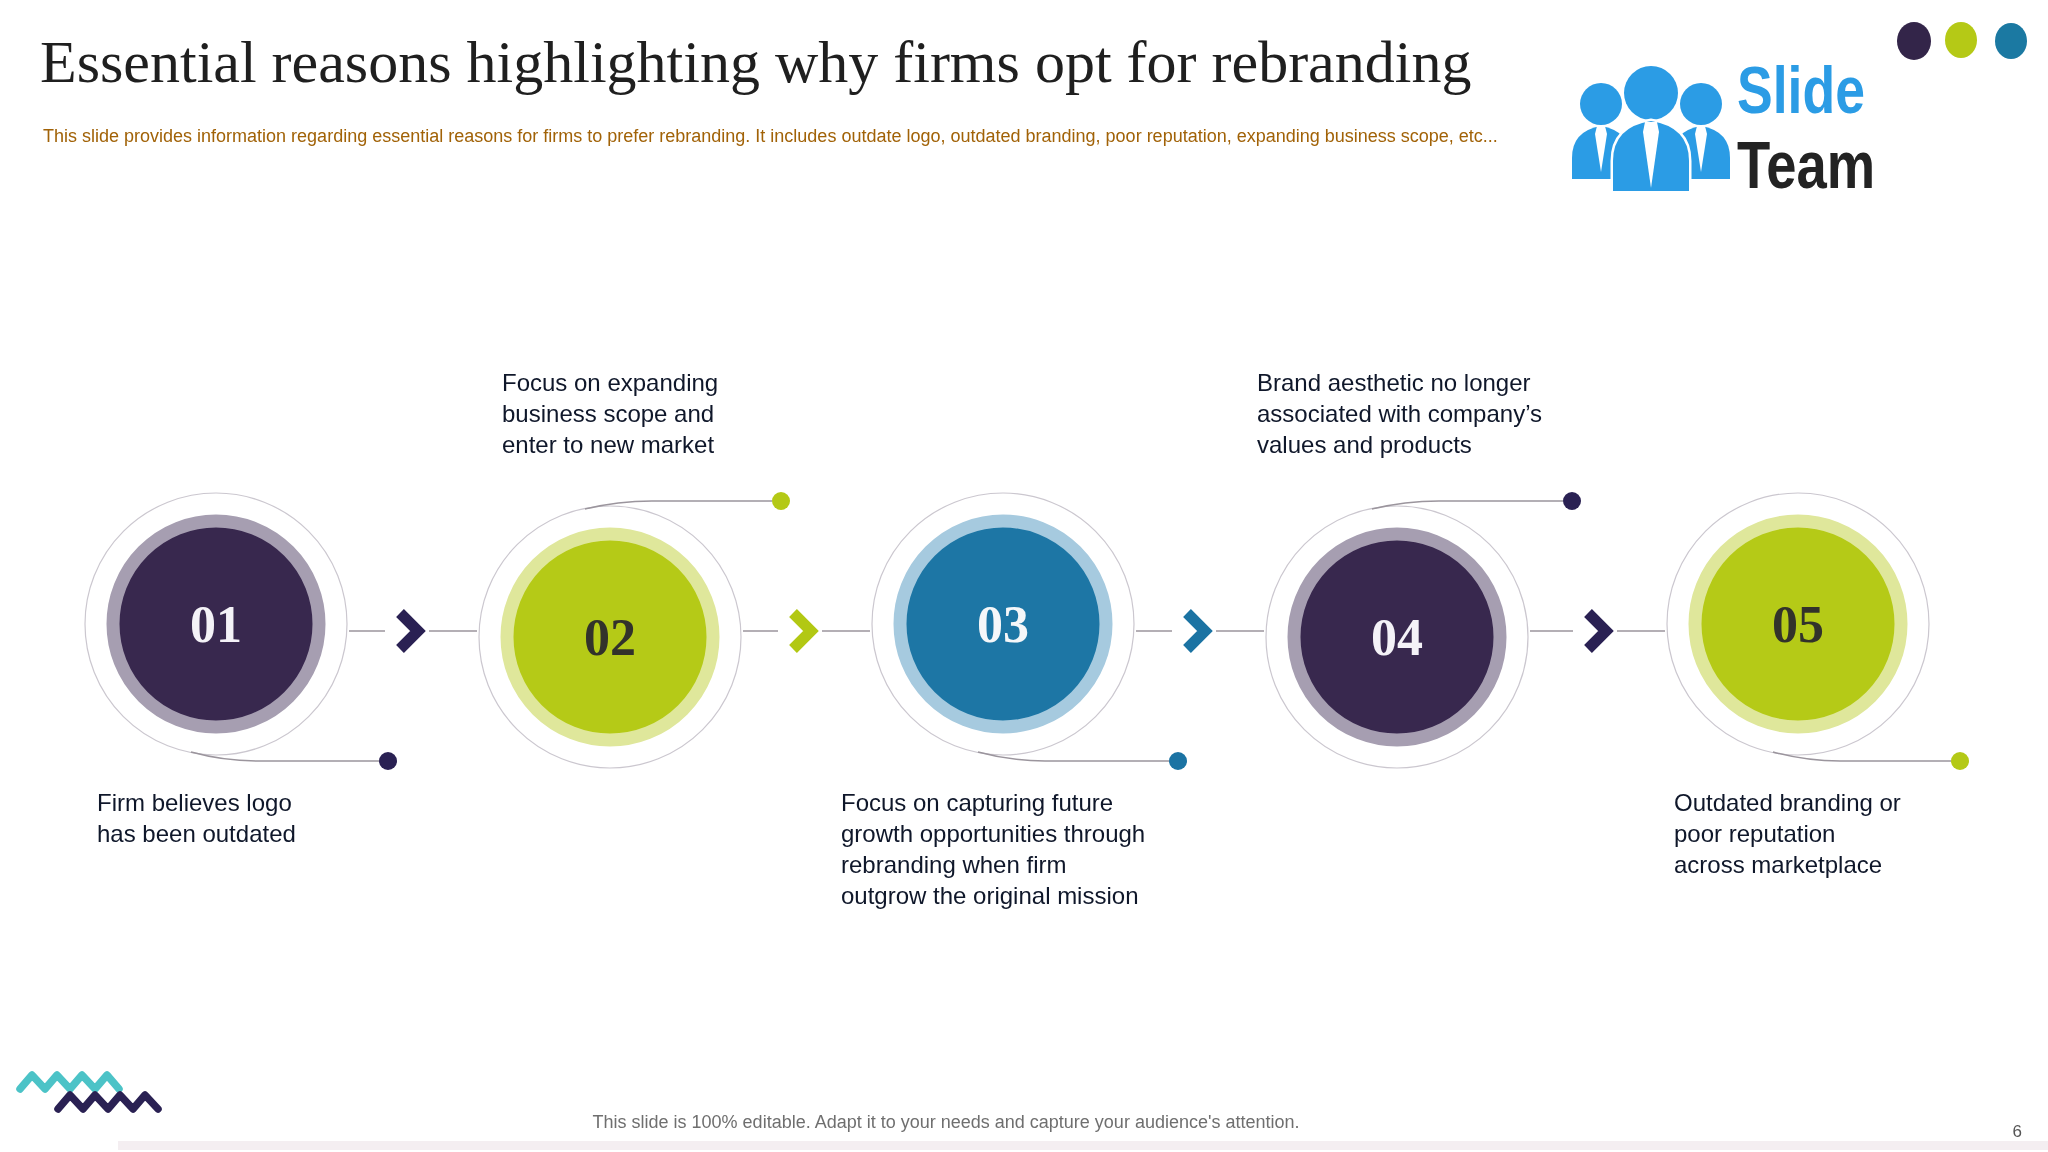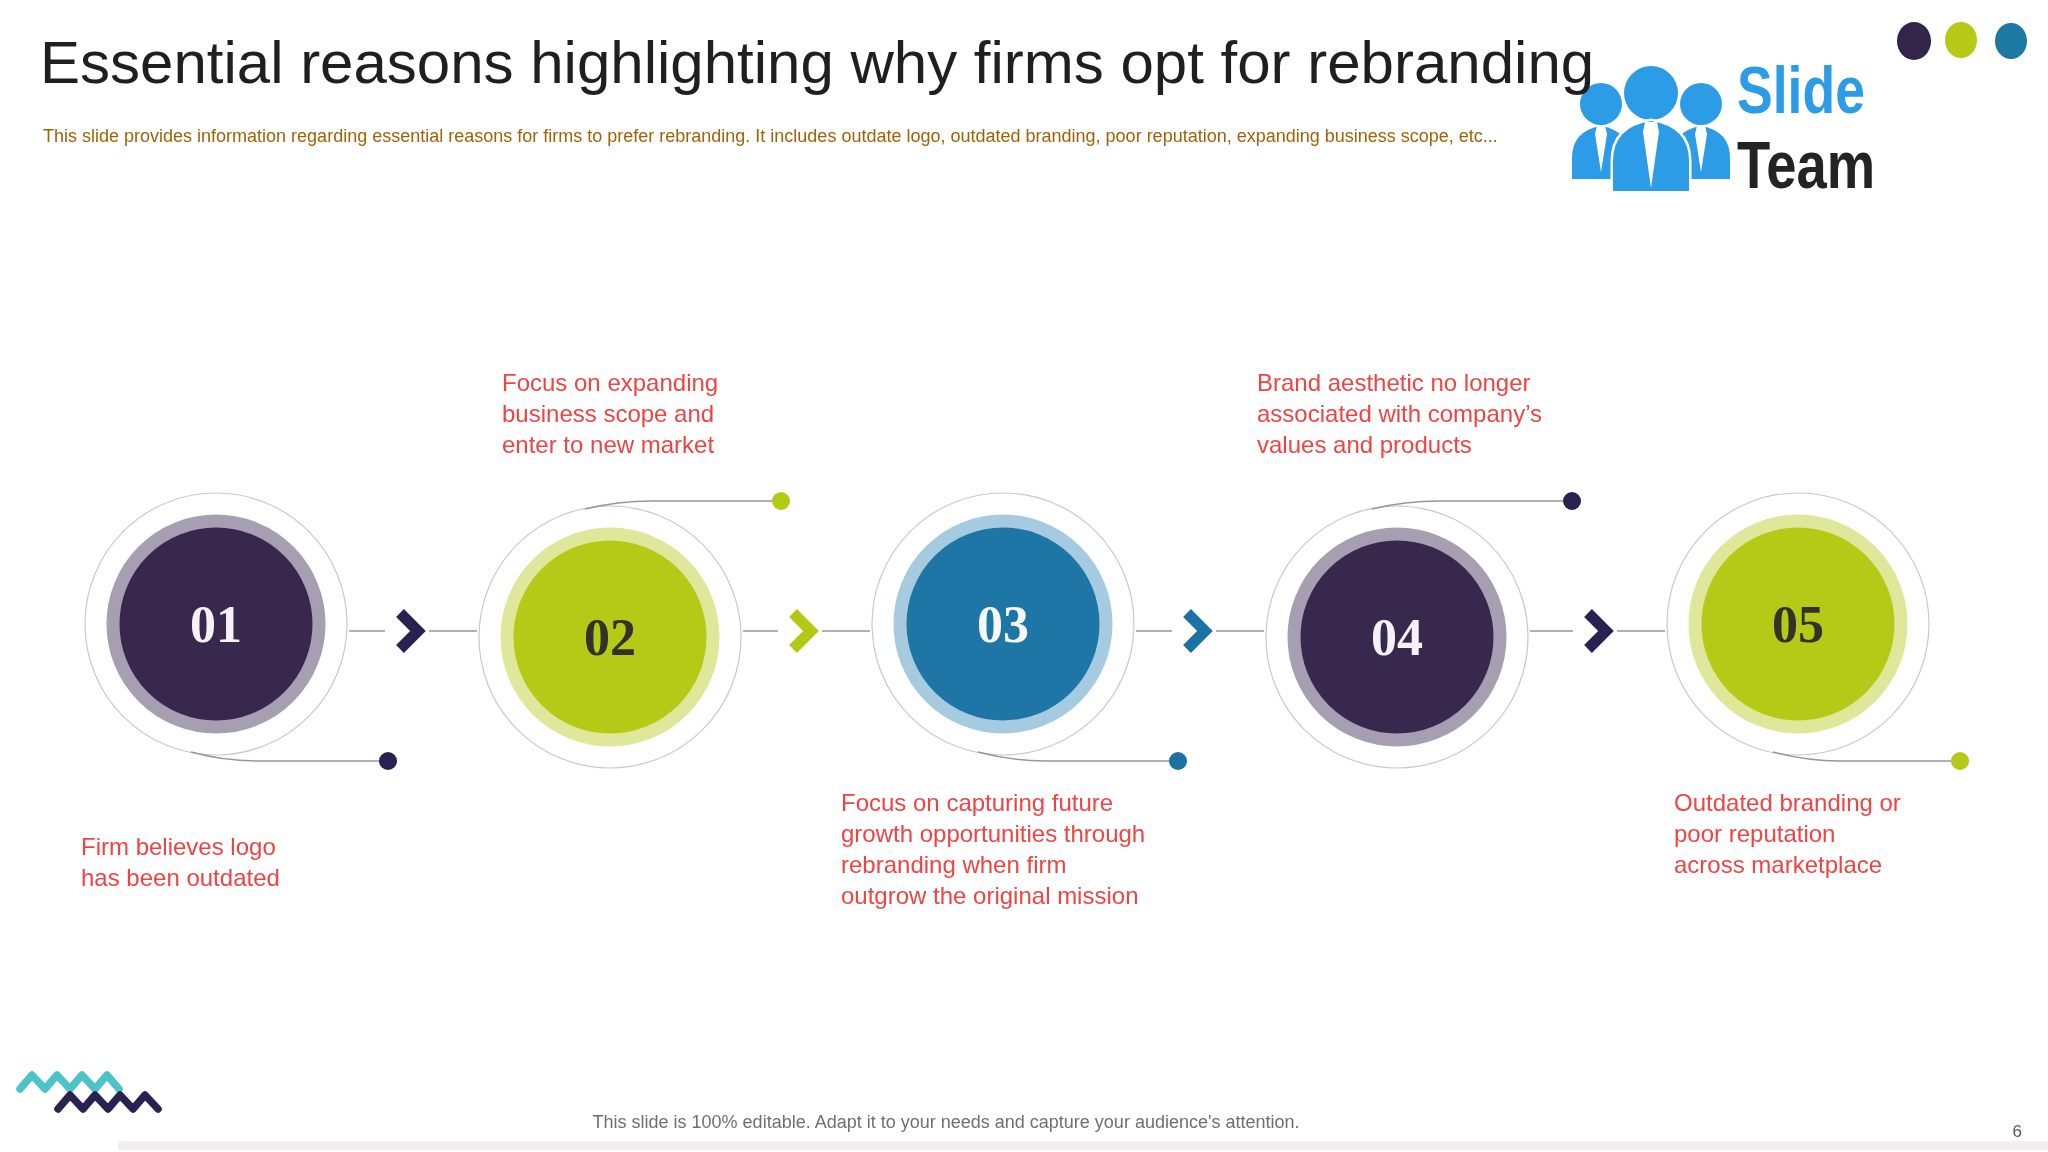--- a/index.html
+++ b/index.html
@@ -1,24 +1,24 @@
 <!DOCTYPE html>
 <html><head>
 <meta charset="utf-8">
 <style>
   html,body{margin:0;padding:0;background:#ffffff;}
   .slide{position:relative;width:2048px;height:1152px;background:#ffffff;overflow:hidden;
          font-family:"Liberation Sans", sans-serif;}
   .layer{position:absolute;left:0;top:0;}
   .title{position:absolute;left:40px;top:28px;width:1700px;
-         font-family:Liberation Sans, sans-serif;font-size:60px;font-weight:400;
+         font-family:Liberation Serif, serif;font-size:60px;font-weight:400;
          color:#1f1f1f;letter-spacing:0px;white-space:nowrap;}
   .subtitle{position:absolute;left:43px;top:126px;width:1560px;font-size:18px;color:#a16207;}
-  .step-label{position:absolute;font-size:24px;line-height:31px;color:#ef4444;white-space:pre-line;}
-  .lbl1{left:81px;top:787px;width:300px;margin-top:44px;}
+  .step-label{position:absolute;font-size:24px;line-height:31px;color:#0f172a;white-space:pre-line;}
+  .lbl1{left:97px;top:787px;width:300px;}
   .lbl2{left:502px;top:367px;width:300px;}
   .lbl3{left:841px;top:787px;width:360px;}
   .lbl4{left:1257px;top:367px;width:330px;}
   .lbl5{left:1674px;top:787px;width:300px;}
   .footer-note{position:absolute;left:0;top:1112px;width:1892px;text-align:center;
                font-size:18px;color:#6f6f6f;}
   .page-number{position:absolute;right:26px;top:1122px;font-size:17px;color:#555555;}
   svg{display:block;}
 </style>
 </head>

